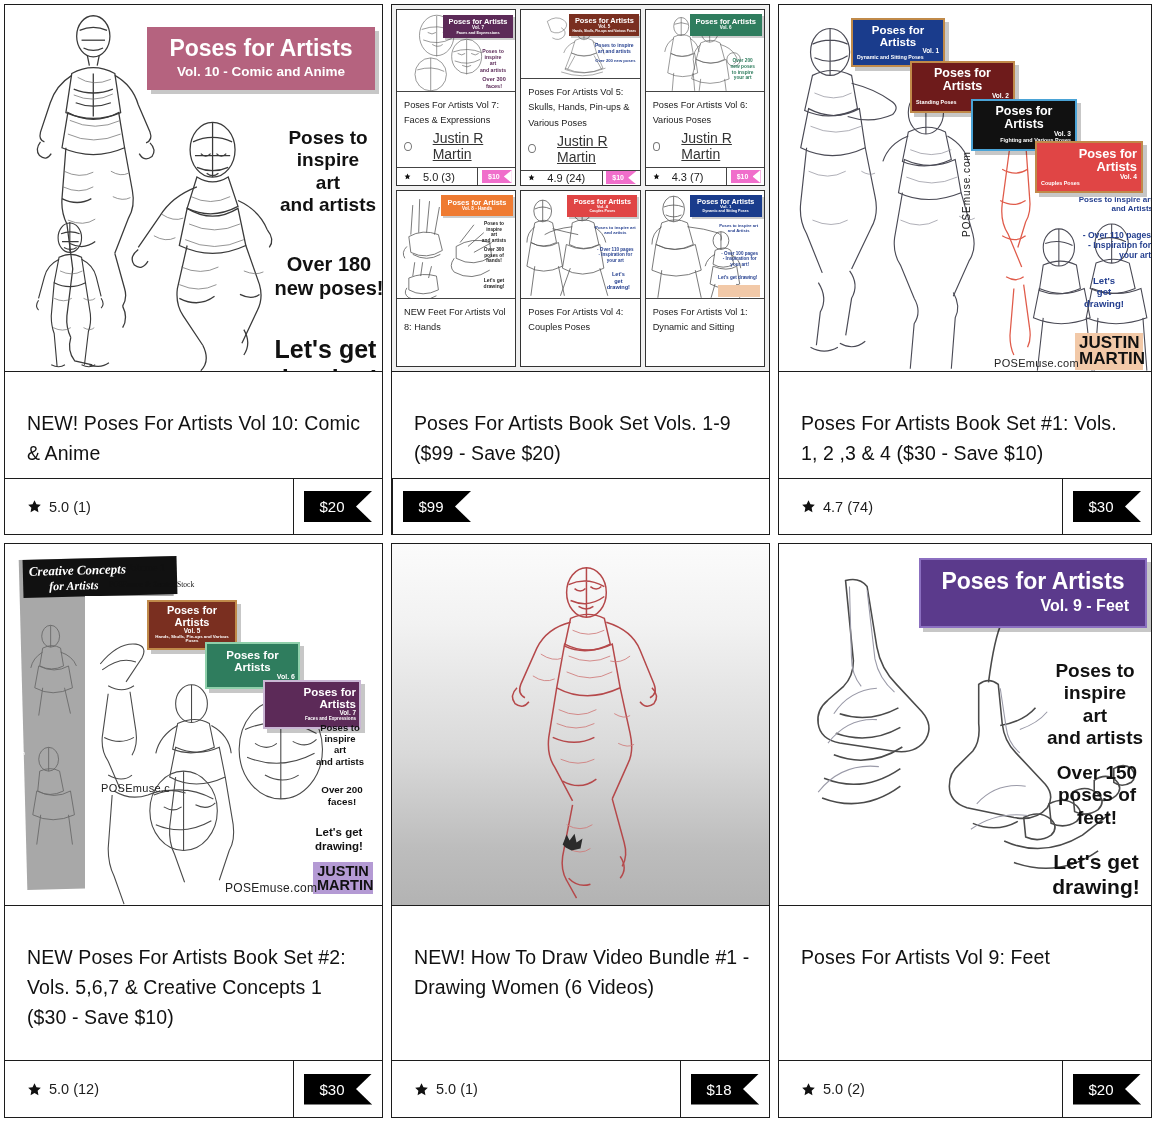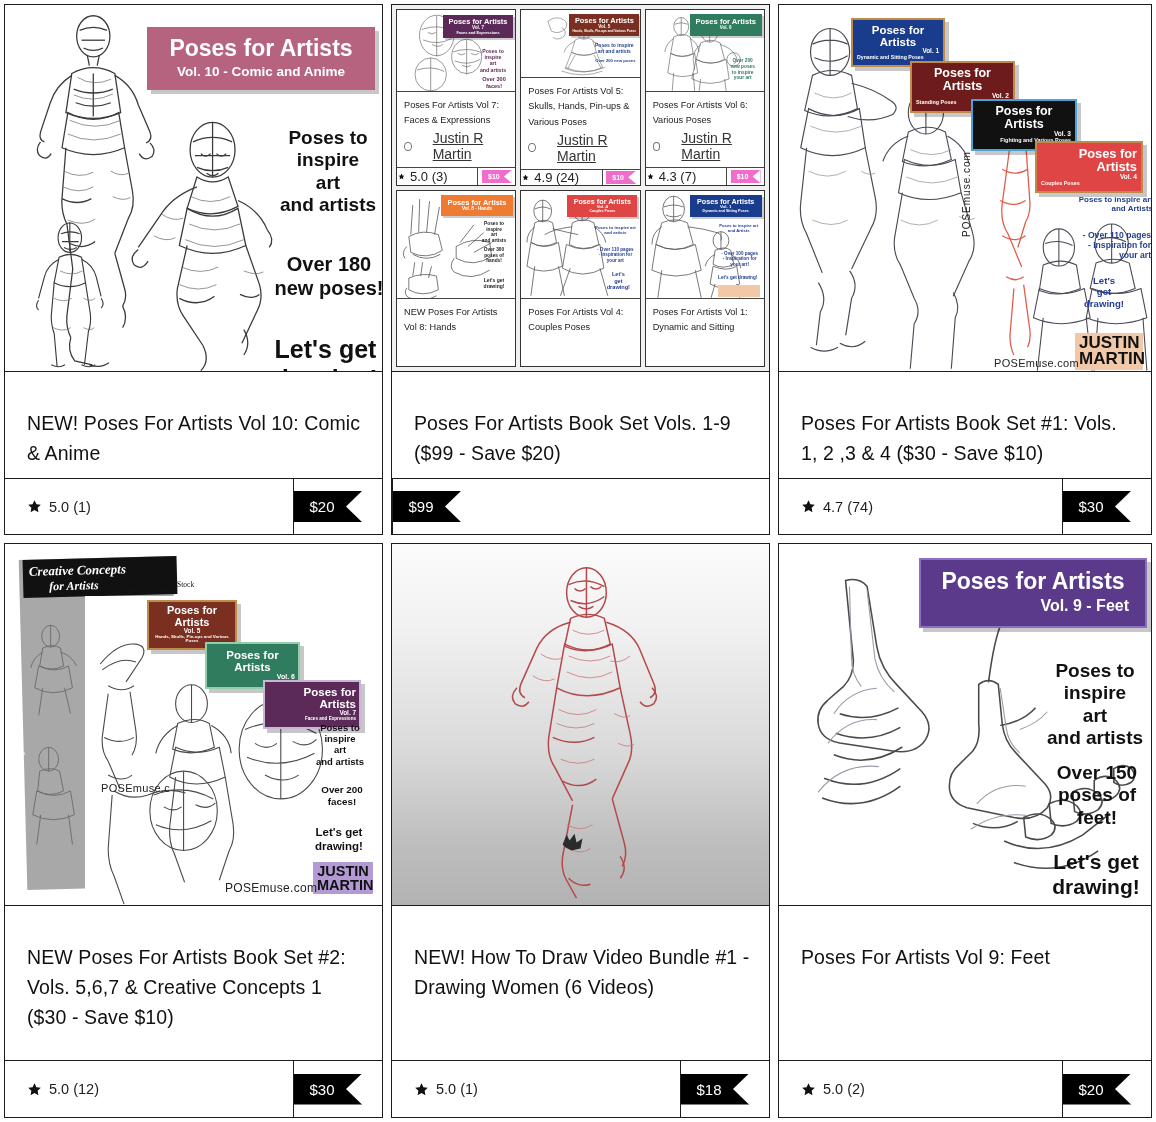--- a/index.html
+++ b/index.html
@@ -53,21 +53,21 @@
     display: flex; align-items: center;
     gap: 7px;
     padding-left: 22px;
     font-size: 14.5px;
     color: #1c1c1c;
   }
   .star { width: 15px; height: 15px; display:block; }
   .pricebox {
     width: 89px;
     border-left: 1px solid #1c1c1c;
-    display: flex; align-items: center; 
+    display: flex; align-items: center; justify-content: center;
   }
   .tag {
     position: relative;
     background: #000; color: #fff;
     font-size: 15px;
     padding: 7px 0 7px 0;
     width: 68px; text-align: center;
     clip-path: polygon(0 0, 100% 0, 100% 100%, 0 100%);
   }
   .tag span { position: relative; left: -6px; }
@@ -154,22 +154,22 @@
     width:9px;height:9px;border-radius:50%;
     border:1px solid #777;
   }
   .mini-author .aname { text-decoration: underline; }
   .mini-foot {
     height:23px;
     border-top:1px solid #444;
     display:flex; align-items:stretch;
   }
   .mini-rate {
-    flex:1; display:flex; align-items:center; gap:5px;
-    padding-left:1px; font-size:13px; color:#222;
+    flex:1; display:flex; align-items:center; gap:12px;
+    padding-left:7px; font-size:11px; color:#222;
   }
   .mini-rate .star { width:7px;height:7px; }
   .mini-pricebox {
     width:38px; border-left:1px solid #444;
     display:flex;align-items:center;justify-content:center;
   }
   .mini-tag {
     position:relative;
     background:#f06ecb; color:#fff;
     font-size:7px; font-weight:600;
@@ -474,21 +474,21 @@
               <div class="mini-blurb" style="left:76px;top:30px;width:42px;font-size:4.8px;color:#222;">Poses to
 inspire
 art
 and artists</div>
               <div class="mini-blurb" style="left:76px;top:56px;width:42px;font-size:4.8px;color:#222;">Over 300
 poses of
 hands!</div>
               <div class="mini-blurb" style="left:76px;top:86px;width:42px;font-size:5px;color:#222;">Let's get
 drawing!</div>
             </div>
-            <div class="mini-title">NEW Poses For Artists Vol 8: Hands</div>
+            <div class="mini-title">NEW Feet For Artists Vol 8: Hands</div>
           </div>
 
           <div class="mini">
             <div class="mini-thumb">
               <svg viewBox="0 0 120 108" width="100%" height="100%">
                 <g fill="none" stroke="#555" stroke-width=".8">
                   <ellipse cx="22" cy="20" rx="9" ry="11"></ellipse>
                     <path d="M22 9 v22 M14 18 q8 -4 16 0"></path>
                   <path d="M14 32 q10 -5 18 0 l4 20 q-14 7 -26 0 z"></path>
                   <path d="M32 38 q16 4 26 6 M14 36 q-8 6 -8 16"></path>

